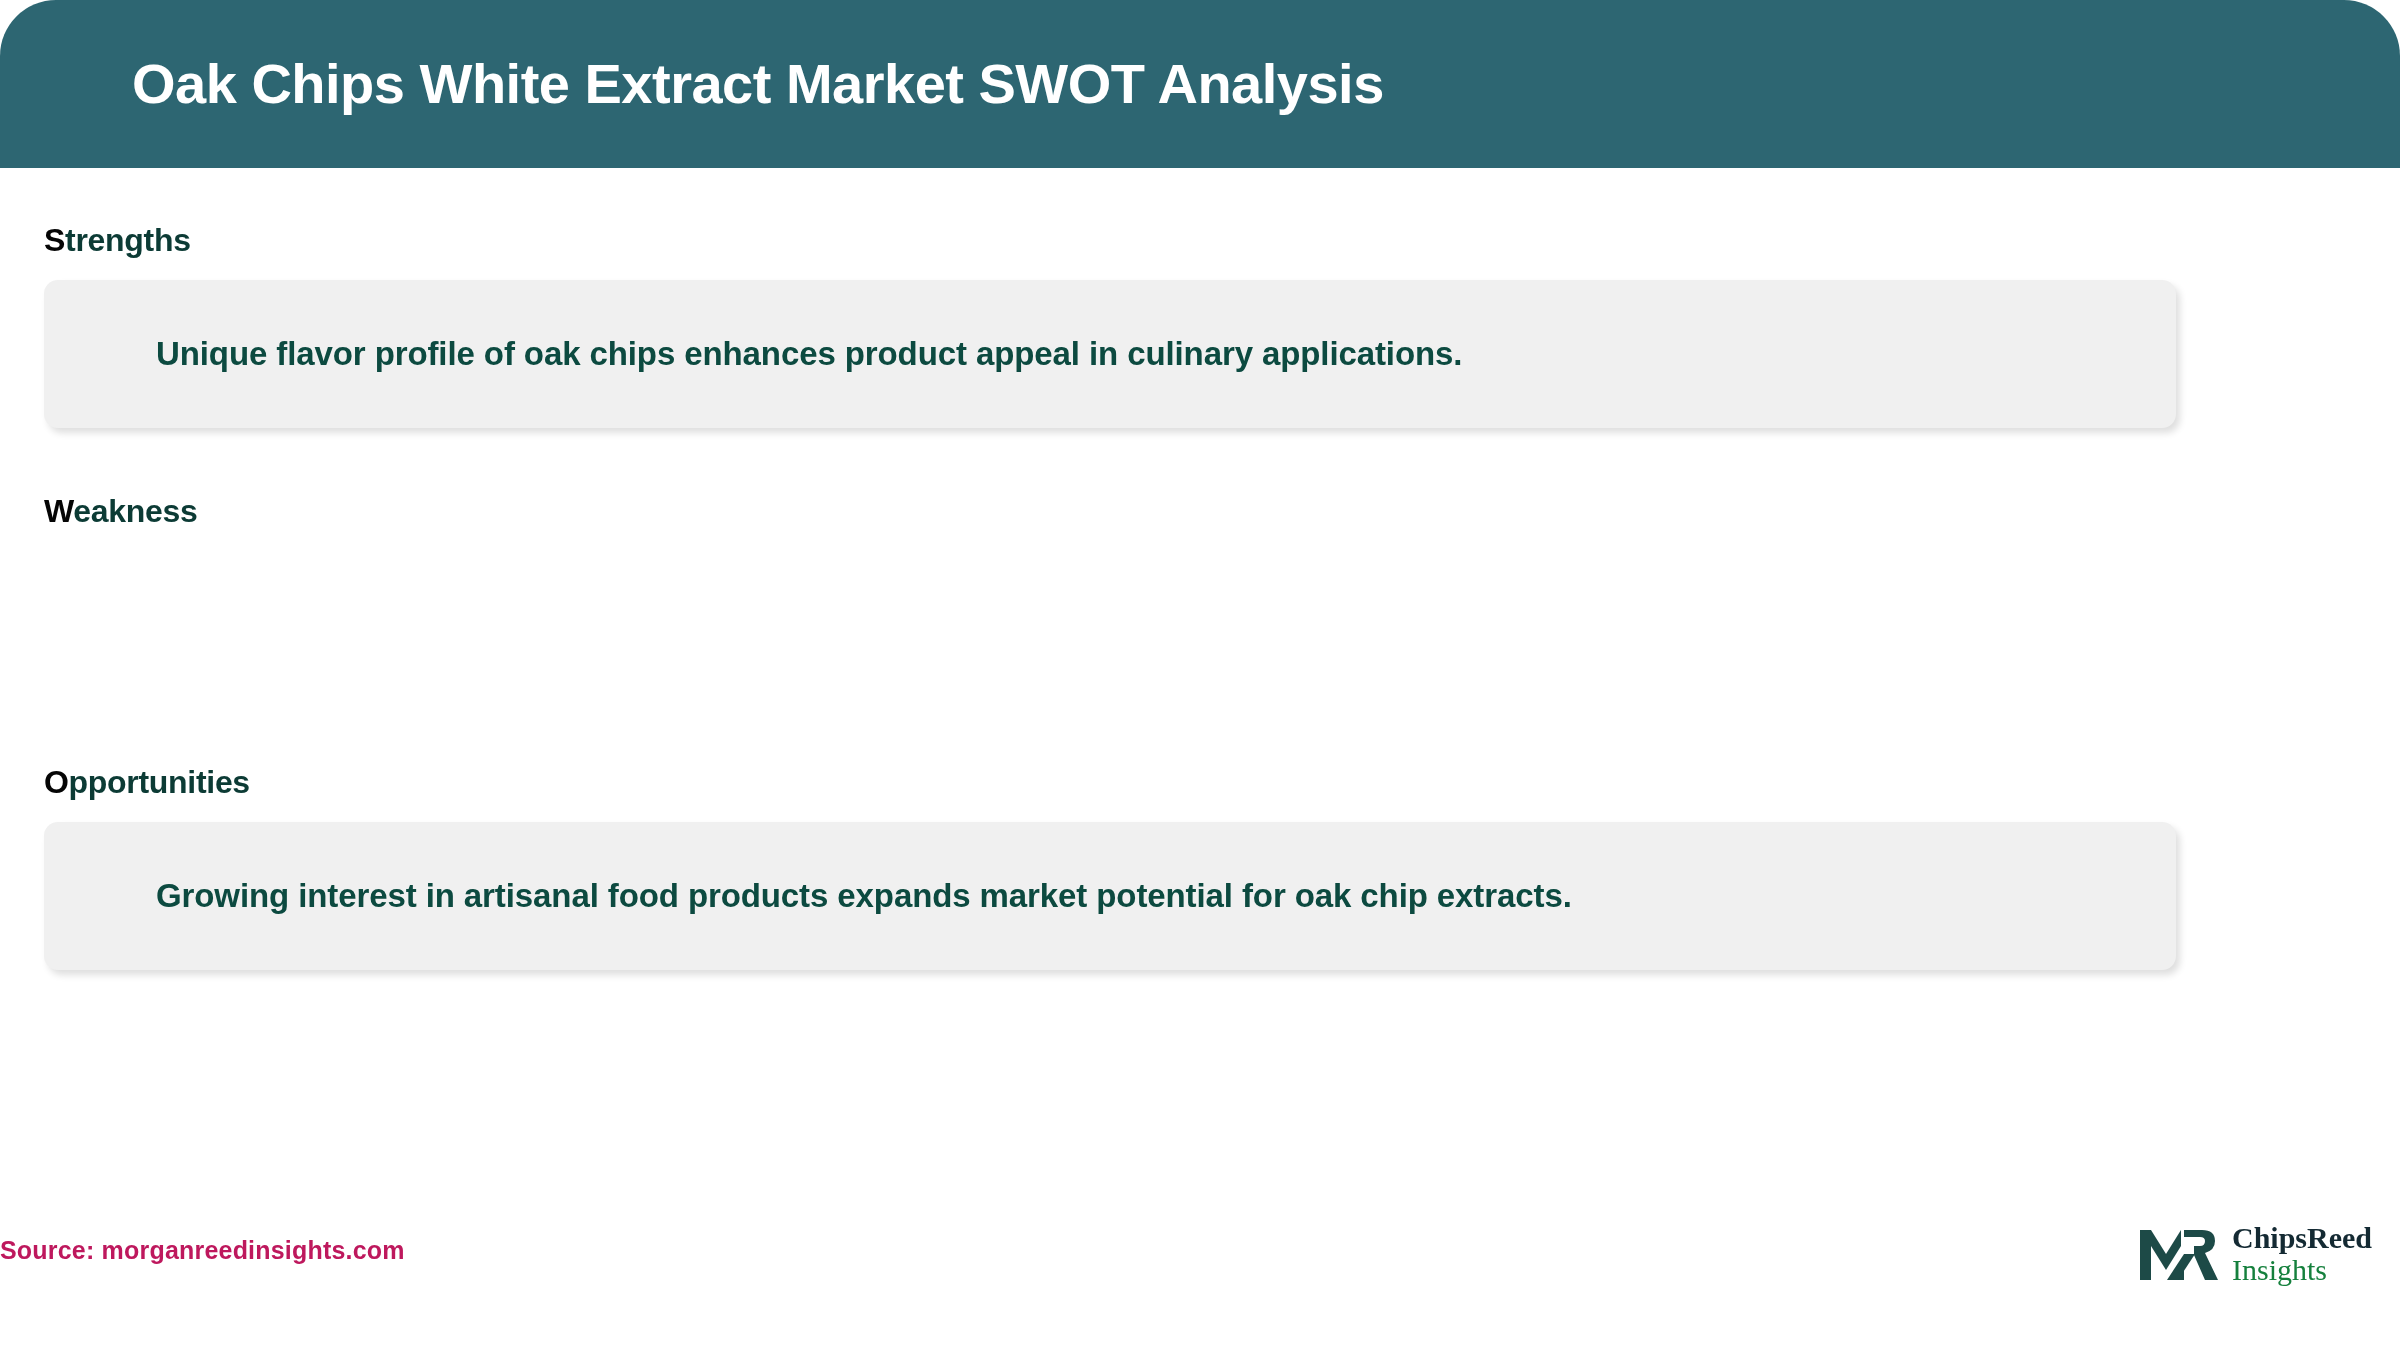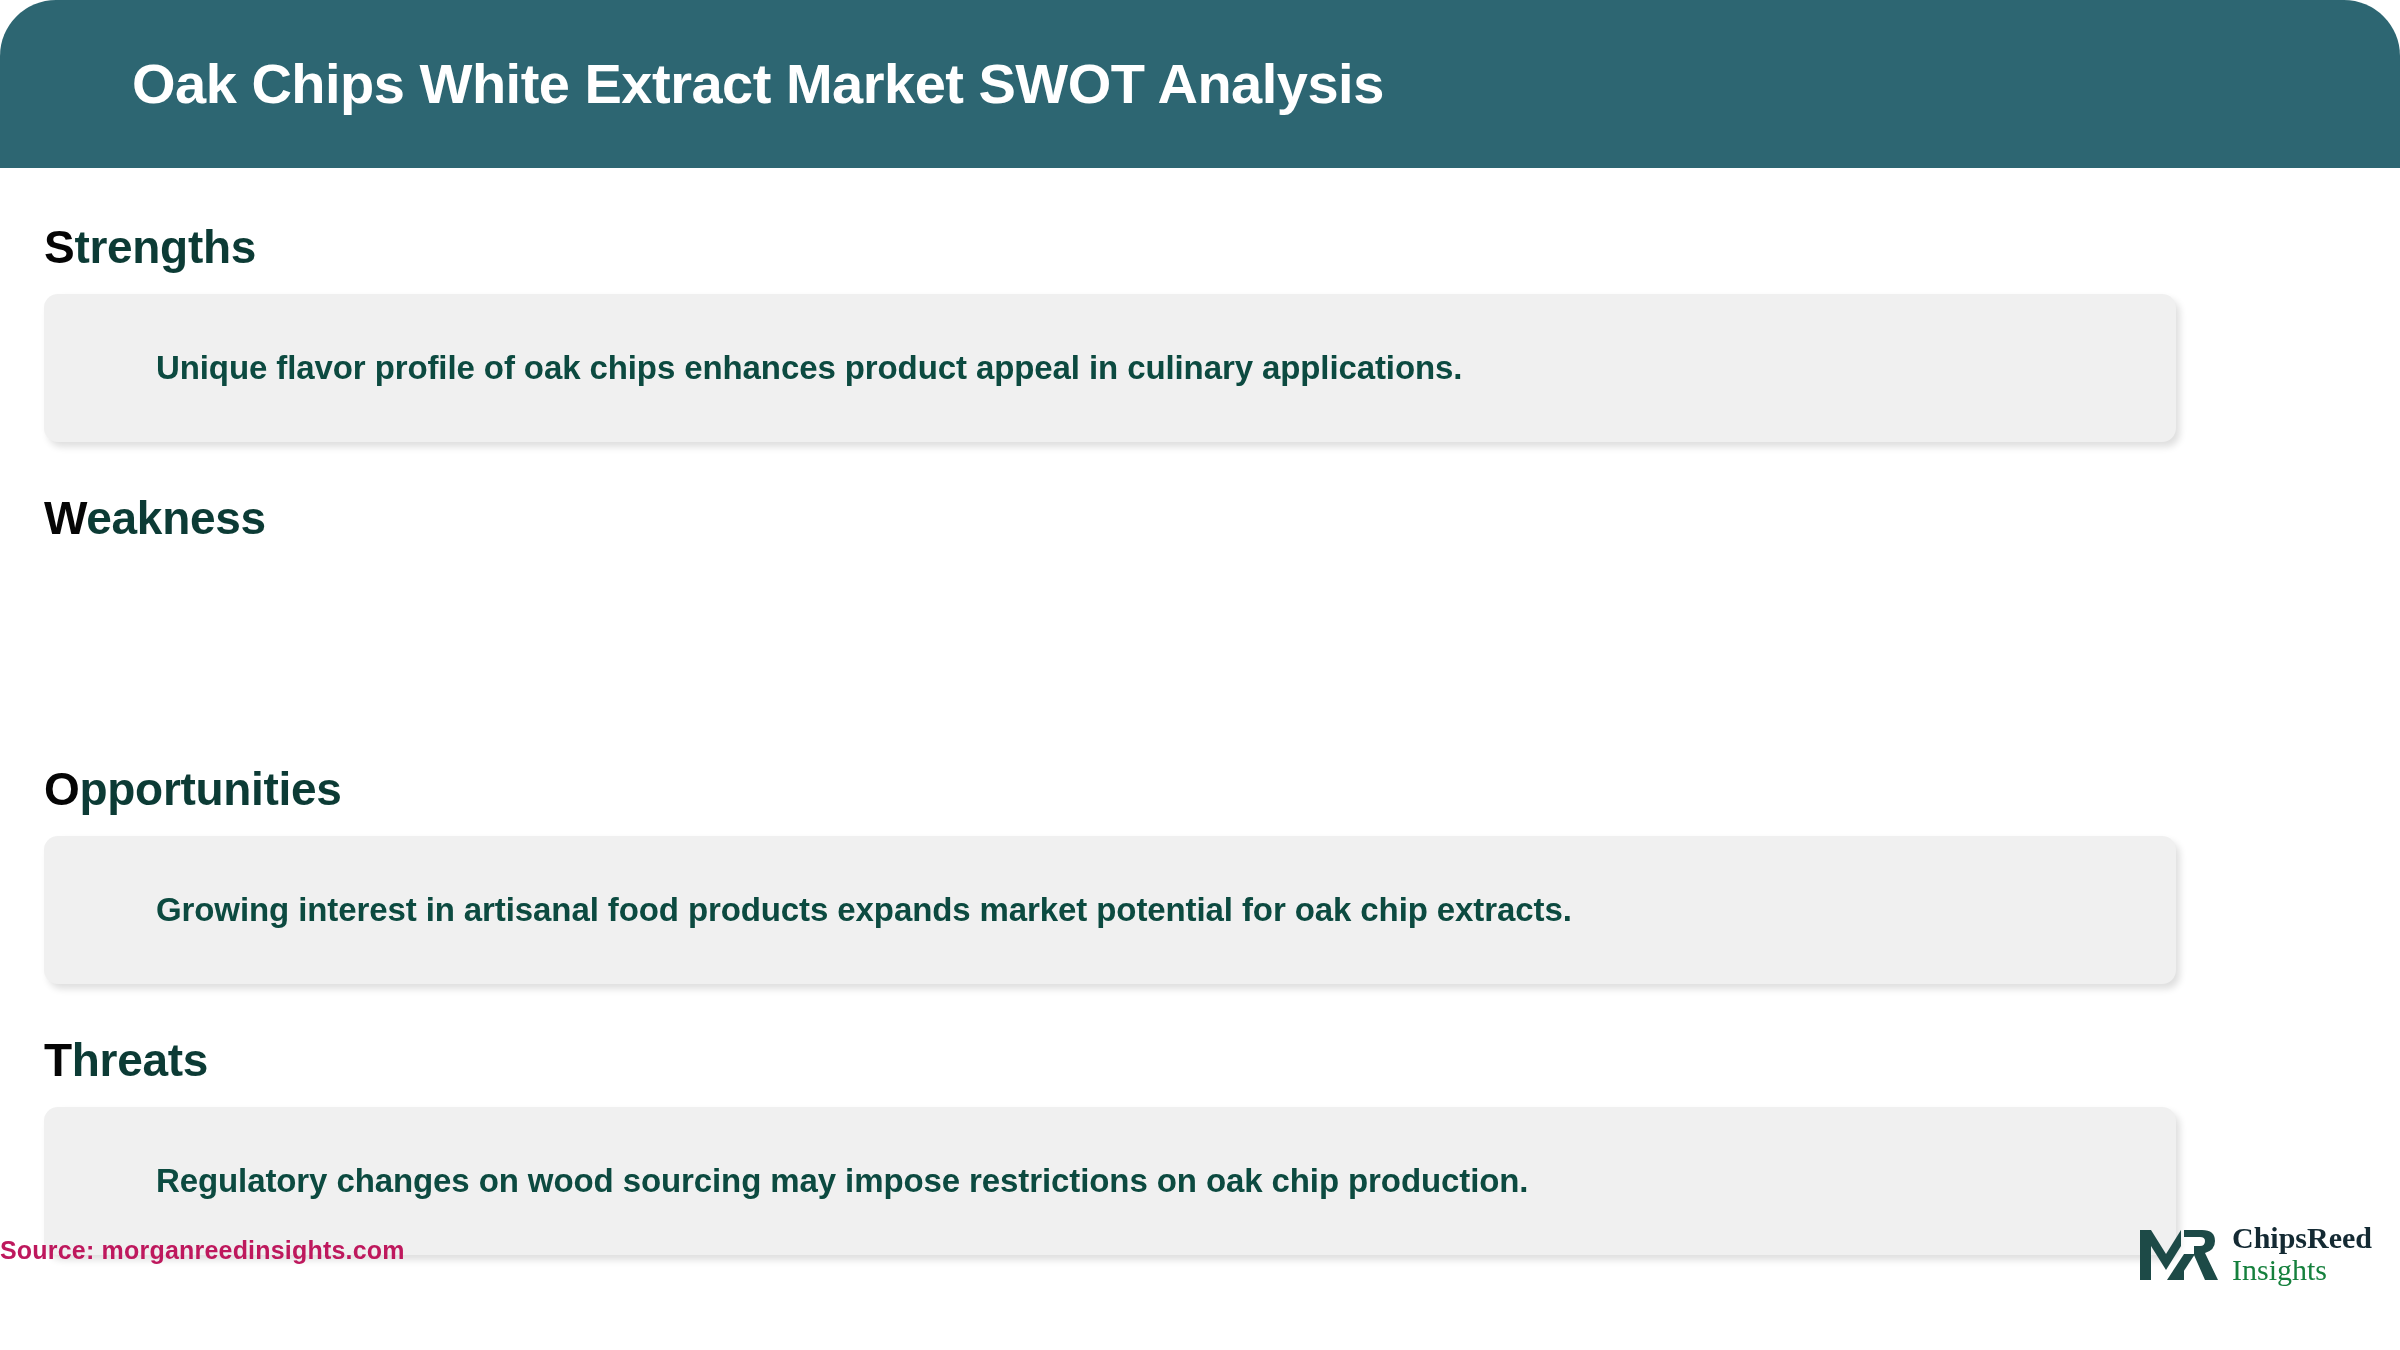--- a/index.html
+++ b/index.html
@@ -59,21 +59,21 @@
     position: absolute;
     left: 44px;
     width: 2132px;
   }
   .swot-block.b0 { top: 56px; }
   .swot-block.b1 { top: 327px; }
   .swot-block.b2 { top: 598px; }
   .swot-block.b3 { top: 869px; }
 
   .swot-heading {
-    font-size: 46px;
+    font-size: 32px;
     font-weight: bold;
     color: #0c3b35;
     line-height: 1;
     margin: 0 0 24px 0;
     letter-spacing: -0.3px;
     white-space: nowrap;
   }
   .swot-heading .initial {
     color: #050505;
   }
@@ -181,26 +181,20 @@
       <div class="swot-heading"><span class="initial">W</span><span>eakness</span></div>
     </div>
 
     <div class="swot-block b2">
       <div class="swot-heading"><span class="initial">O</span><span>pportunities</span></div>
       <div class="swot-card">
         <div class="swot-card-text">Growing interest in artisanal food products expands market potential for oak chip extracts.</div>
       </div>
     </div>
 
-    <div class="swot-block b3">
-      <div class="swot-heading"><span class="initial">T</span><span>hreats</span></div>
-      <div class="swot-card">
-        <div class="swot-card-text">Regulatory changes on wood sourcing may impose restrictions on oak chip production.</div>
-      </div>
-    </div>
 
   </div>
 
   <div class="footer">
     <div class="source-note">Source: morganreedinsights.com</div>
 
     <div class="brand-logo">
       <svg class="brand-mark" viewBox="0 0 82 56">
         <path d="M2 54 L2 4 L13 4 L28 28 L43 4 L43 20 L33 36 L28 44 L23 36 L13 20 L13 54 Z" fill="#1d4a47"></path>
         <path d="M36 54 L46 40 L46 54 Z" fill="#1d4a47"></path>

